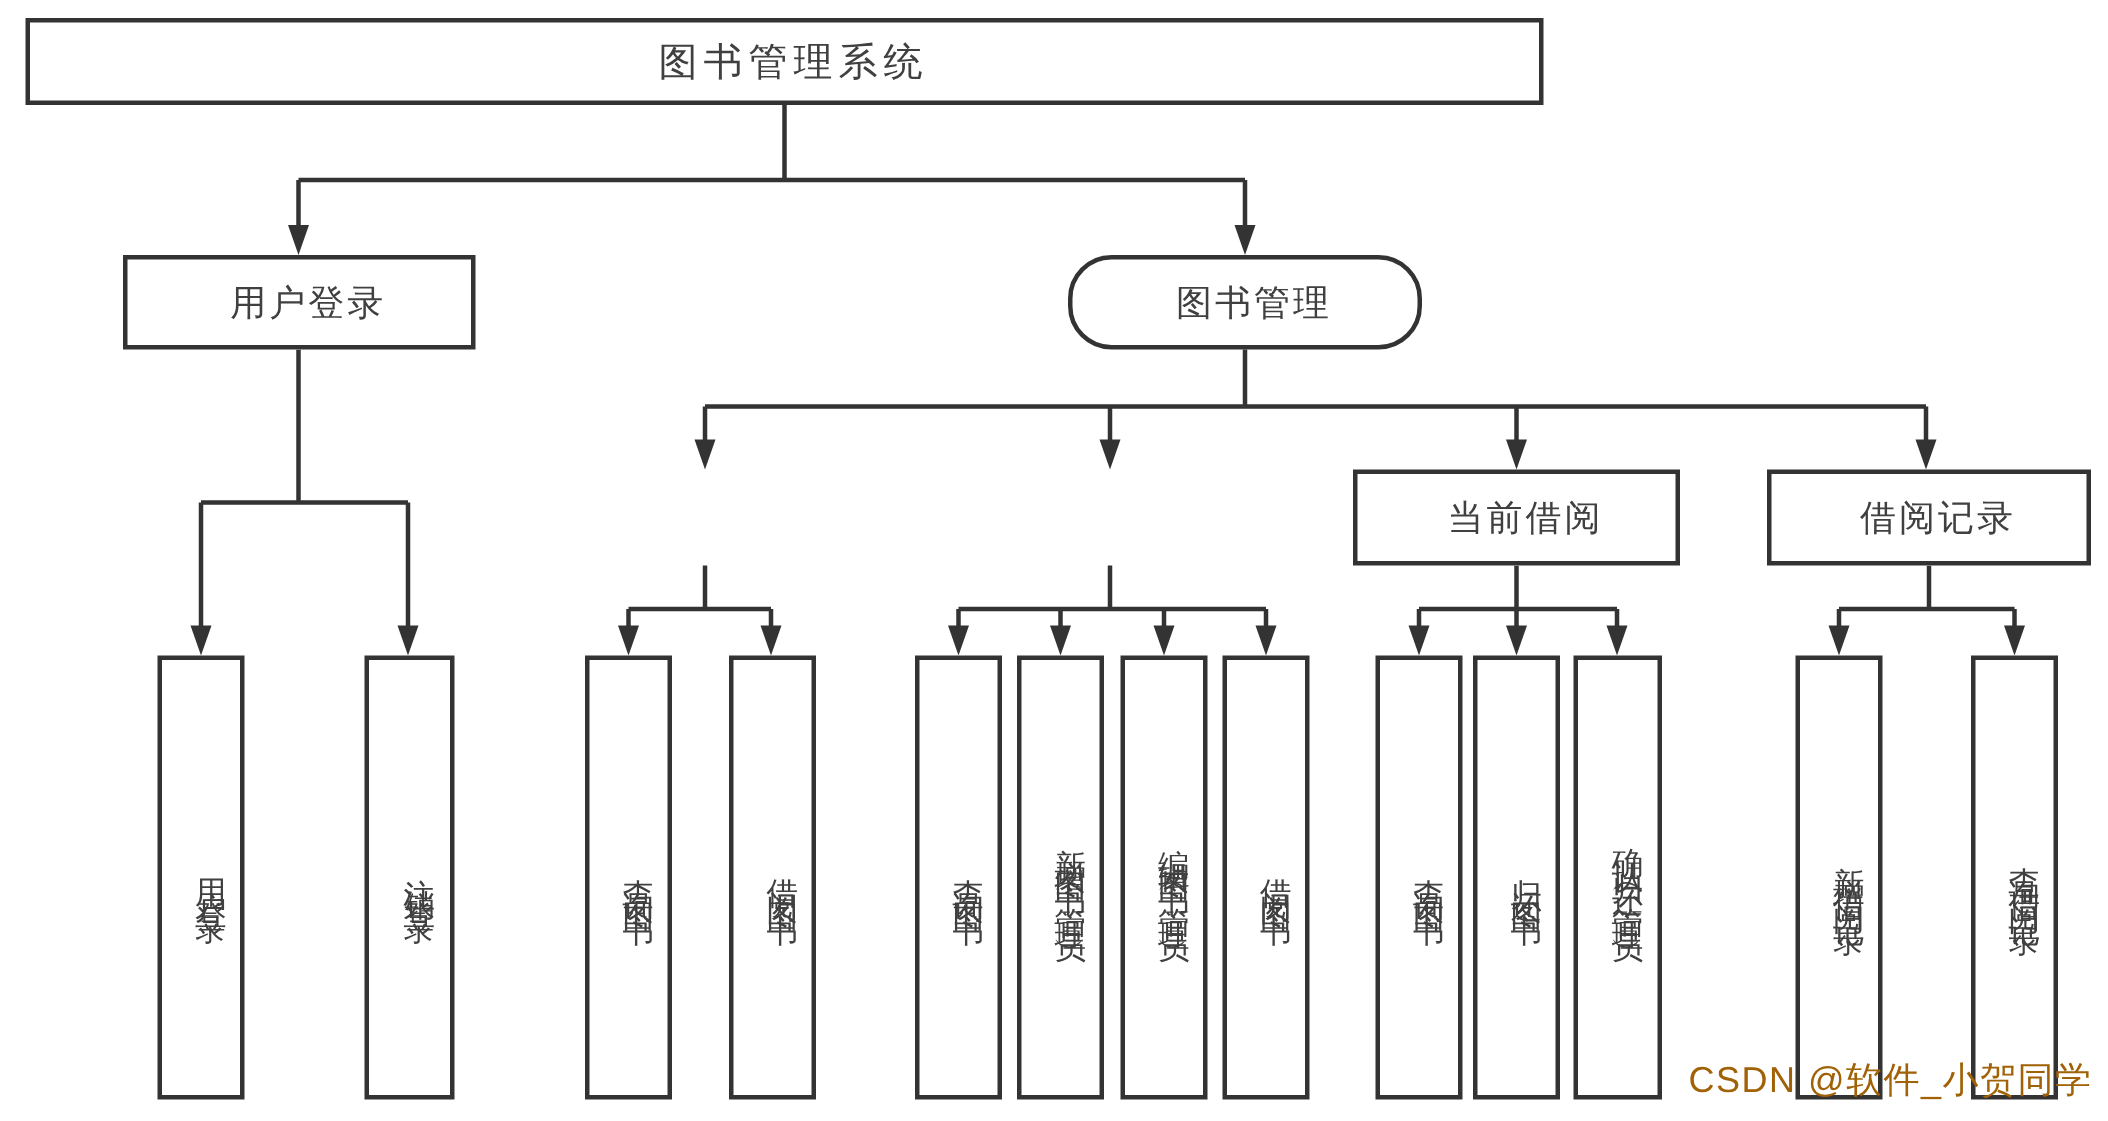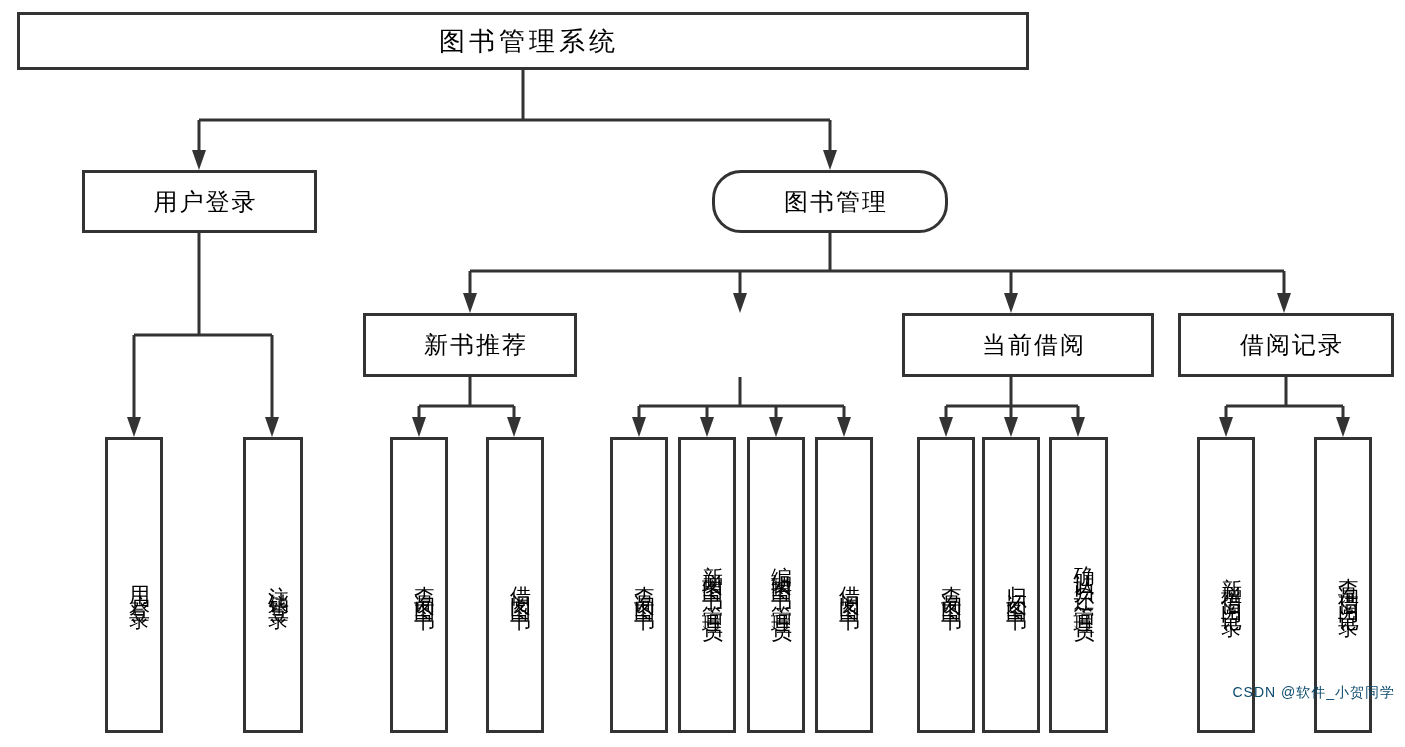--- a/index.html
+++ b/index.html
@@ -10,38 +10,38 @@
     font-family:"Liberation Sans","DejaVu Sans",sans-serif;
     overflow:hidden;
   }
   .connector-layer{position:absolute;left:0;top:0;width:1405px;height:747px;}
   .node{
     position:absolute;
     box-sizing:border-box;
     background:#ffffff;
     border:3px solid #333333;
     display:flex;align-items:center;justify-content:center;
-    color:#000000;
+    color:#404040;
     text-align:center;
     padding-left:12px;
   }
   .root-node{font-size:26px;letter-spacing:4px;}
   .h-node{font-size:24px;letter-spacing:2px;}
   .v-node{
     writing-mode:vertical-rl;
     text-orientation:mixed;
     font-size:21px;
     letter-spacing:8px;
     line-height:1;
   }
   .watermark{
     position:absolute;
-    top:684px;right:10px;
-    font-size:14px;
-    color:#0c4a6e;
+    top:704px;right:10px;
+    font-size:24px;
+    color:#a16207;
     letter-spacing:1px;
     z-index:5;
     white-space:nowrap;
   }
 </style>
 </head>
 <body>
 
 <div class="canvas">
 
@@ -86,22 +86,21 @@
       <polygon fill="#333333" stroke="none" points="1219,417 1233,417 1226,437"></polygon>
       <polygon fill="#333333" stroke="none" points="1336,417 1350,417 1343,437"></polygon>
     </g>
   </svg>
 
   <div class="node root-node" style="left:17px;top:12px;width:1012px;height:58px;">图书管理系统</div>
 
   <div class="node h-node" style="left:82px;top:170px;width:235px;height:63px;">用户登录</div>
   <div class="node h-node" style="left:712px;top:170px;width:236px;height:63px;border-radius:29px;">图书管理</div>
 
-  <div class="node h-node" style="left:363px;top:313px;width:214px;height:64px;">新书推荐</div>
-  <div class="node h-node" style="left:902px;top:313px;width:252px;height:64px;">当前借阅</div>
+  <div class="node h-node" style="left:902px;top:313px;width:218px;height:64px;">当前借阅</div>
   <div class="node h-node" style="left:1178px;top:313px;width:216px;height:64px;">借阅记录</div>
 
   <div class="node v-node" style="left:105px;top:437px;width:58px;height:296px;">用户登录</div>
   <div class="node v-node" style="left:243px;top:437px;width:60px;height:296px;">注销登录</div>
 
   <div class="node v-node" style="left:390px;top:437px;width:58px;height:296px;">查询图书</div>
   <div class="node v-node" style="left:486px;top:437px;width:58px;height:296px;">借阅图书</div>
 
   <div class="node v-node" style="left:610px;top:437px;width:58px;height:296px;">查询图书</div>
   <div class="node v-node" style="left:678px;top:437px;width:58px;height:296px;">新增图书（管理员）</div>

